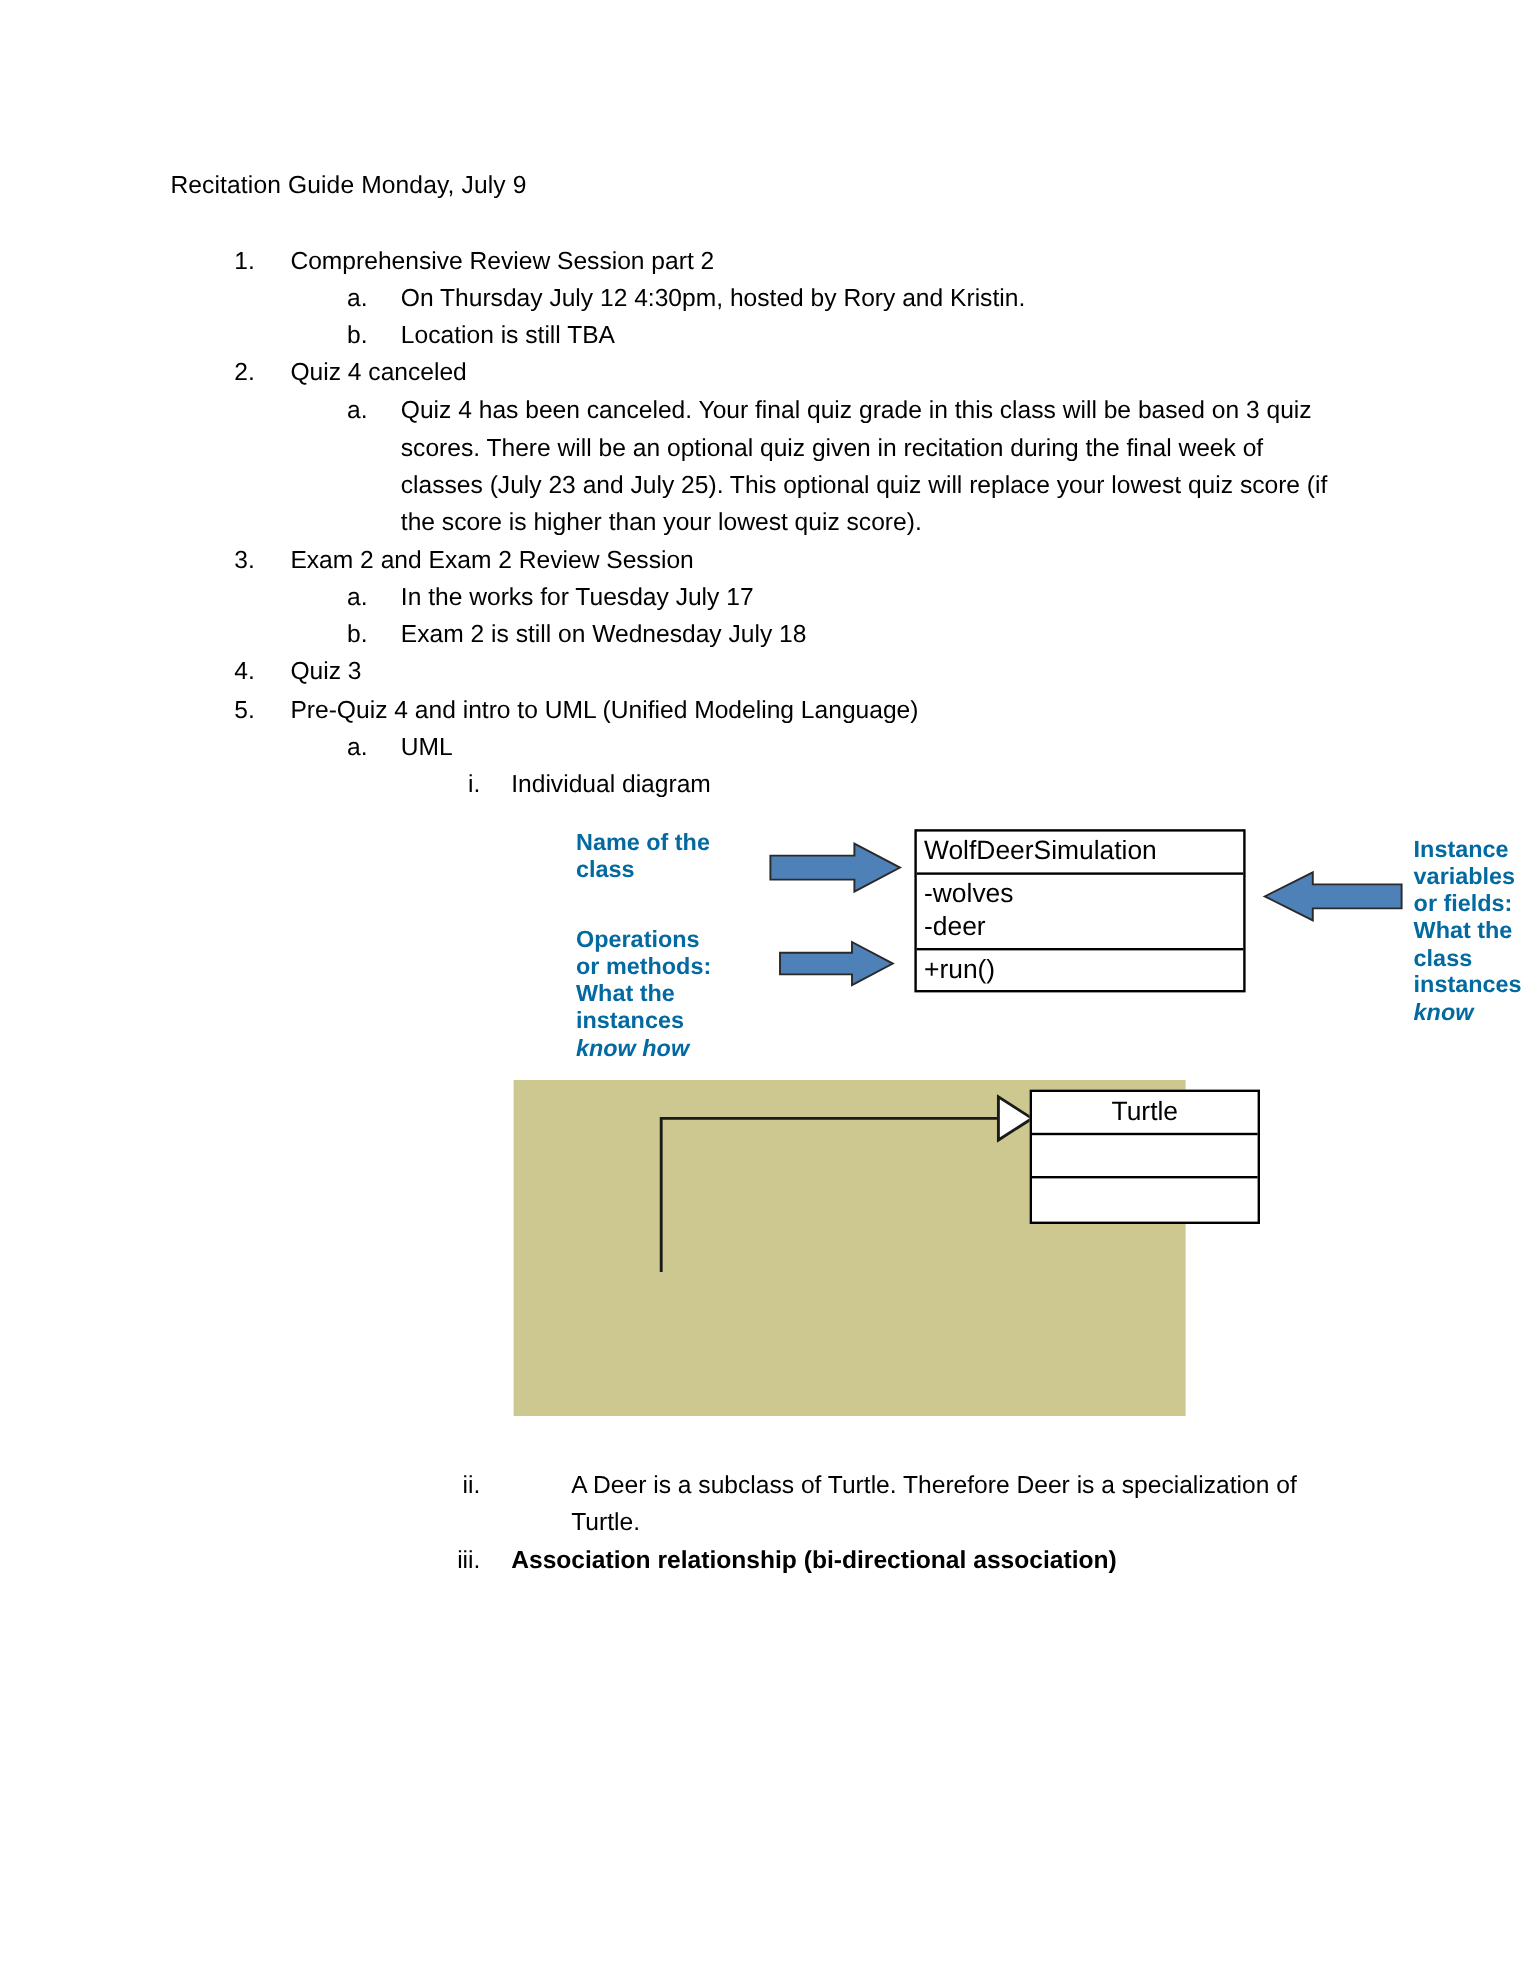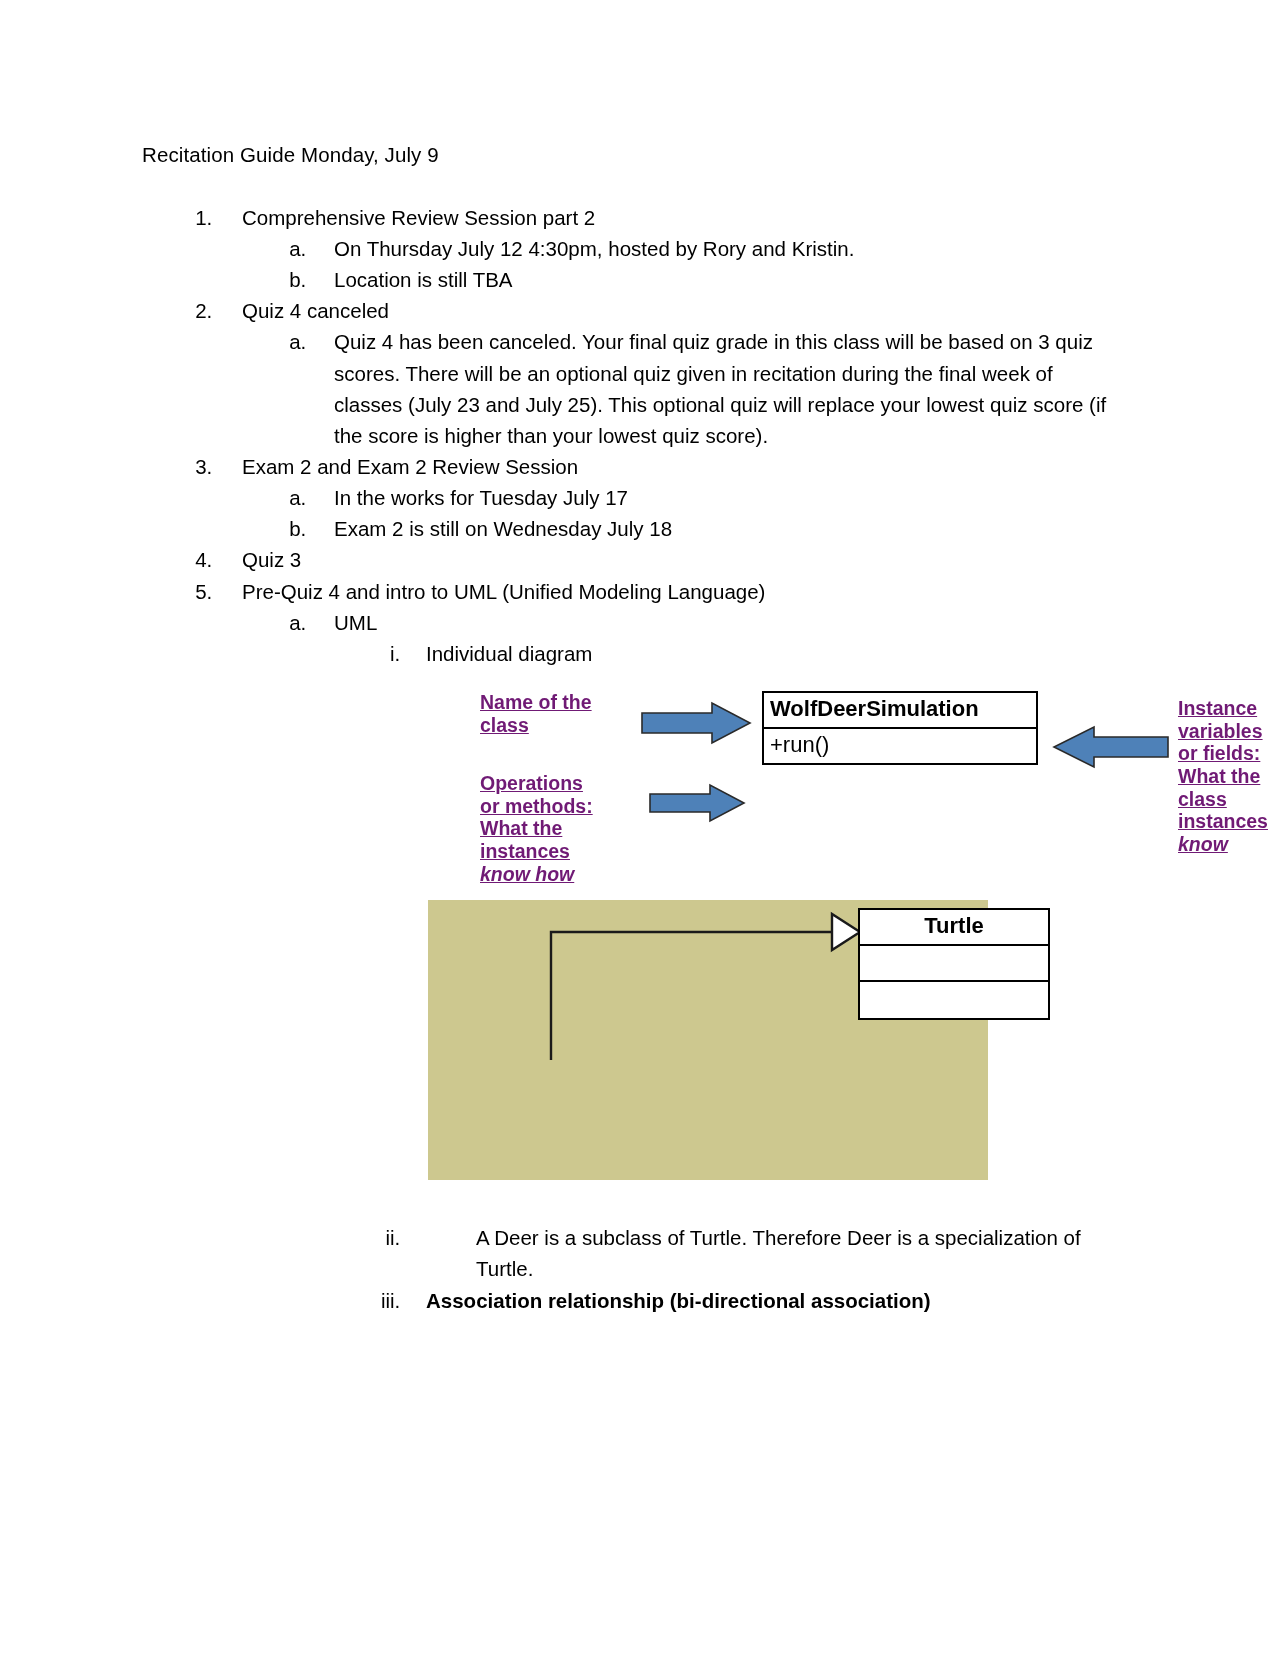--- a/index.html
+++ b/index.html
@@ -69,22 +69,21 @@
     height: 205px;
     margin: 6px 0 8px -46px;
     width: 1010px;
   }
   .lbl-bold {
     position: absolute;
     font-family: "Liberation Sans", sans-serif;
     font-weight: bold;
     font-size: 19.5px;
     line-height: 1.16;
-    color: #701a75;
-    text-decoration: underline;
+    color: #0369a1;
   }
   .lbl-bold .ital { font-style: italic; }
 
   .arrow-right {
     position: absolute;
     display: block;
   }
 
   .uml-box {
     position: absolute;
@@ -93,21 +92,21 @@
   }
   .uml-box .cell {
     border-bottom: 2px solid #000;
     padding: 3px 6px 4px 6px;
     font-size: 22px;
     line-height: 1.22;
     white-space: pre;
   }
   .uml-box .cell:last-child { border-bottom: none; }
   .uml-box .cell.title {
-    font-weight: bold;
+    font-weight: normal;
     text-align: left;
   }
   .uml-box .cell.center { text-align: center; }
 
   
   .fig-general {
     position: relative;
     width: 1010px;
     height: 330px;
     margin: 8px 0 0 -46px;
@@ -190,20 +189,22 @@
                   <div>instances</div>
                   <div class="ital">know how</div>
                 </div>
 
                 <svg class="arrow-right" style="left:270px; top:110px;" width="96" height="36" viewBox="0 0 96 36">
                   <path d="M0,9 L60,9 L60,0 L94,18 L60,36 L60,27 L0,27 Z" fill="#4E81B8" stroke="#2a2a2a" stroke-width="1.6"></path>
                 </svg>
 
                 <div class="uml-box" style="left:382px; top:16px; width:276px;">
                   <div class="cell title">WolfDeerSimulation</div>
+                  <div class="cell">-wolves
+-deer</div>
                   <div class="cell">+run()</div>
                 </div>
 
                 <svg class="arrow-right" style="left:672px; top:52px;" width="116" height="40" viewBox="0 0 116 40">
                   <path d="M116,10 L42,10 L42,0 L2,20 L42,40 L42,30 L116,30 Z" fill="#4E81B8" stroke="#2a2a2a" stroke-width="1.6"></path>
                 </svg>
 
                 <div class="lbl-bold" style="left:798px; top:22px; width:180px;">
                   <div>Instance</div>
                   <div>variables</div>

